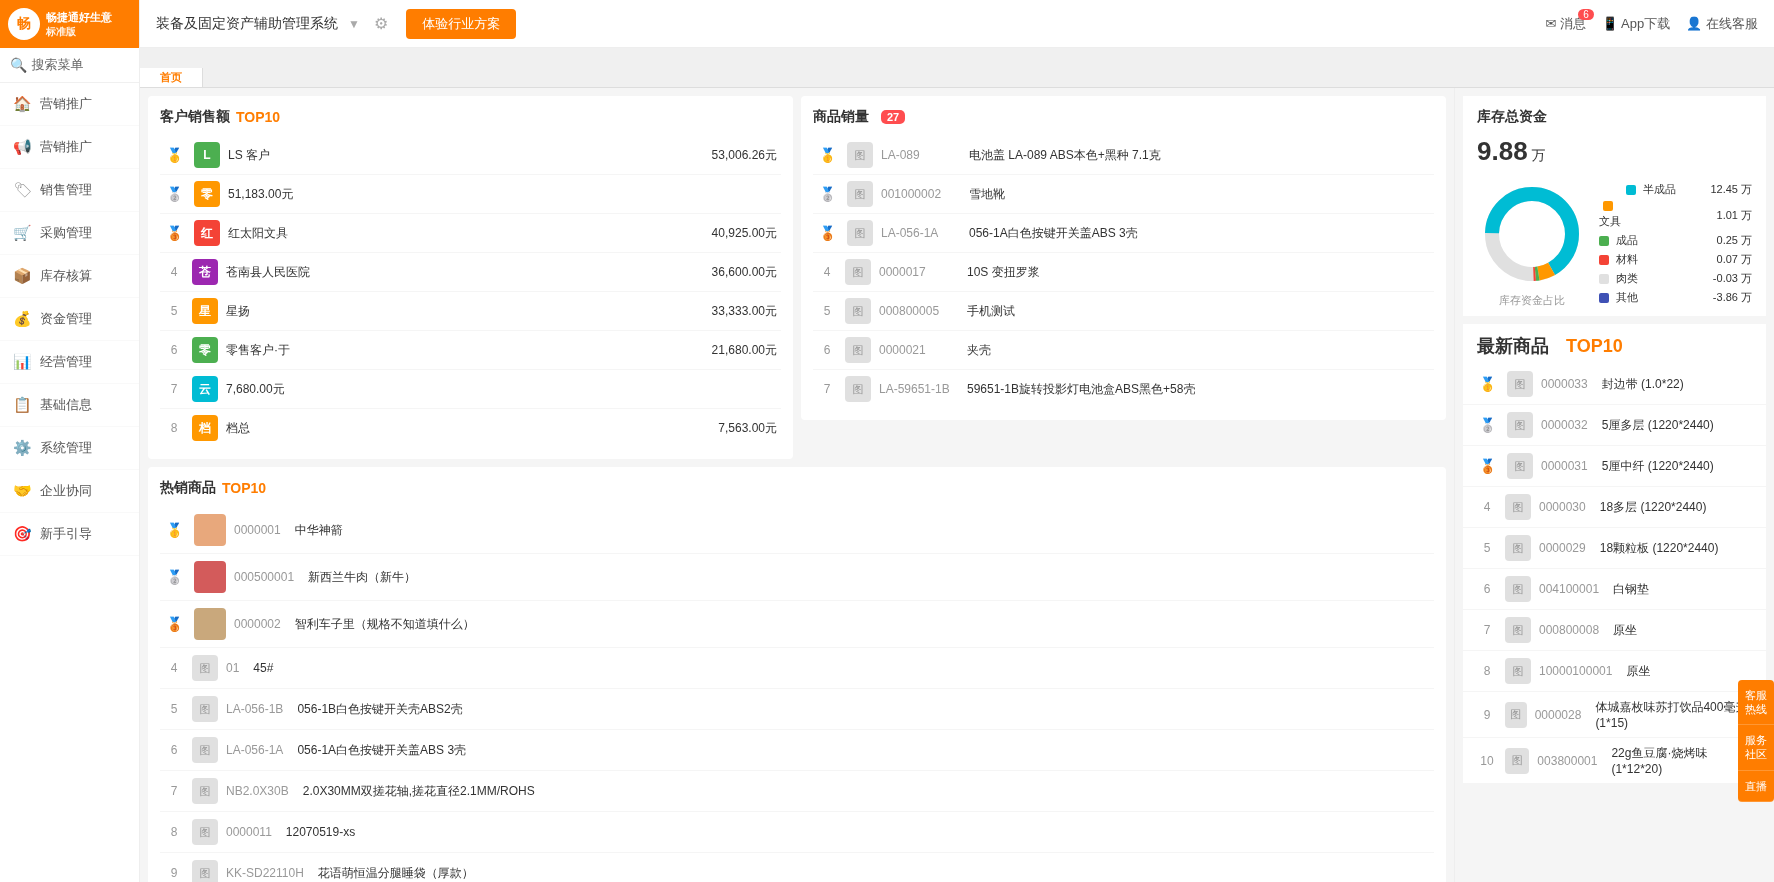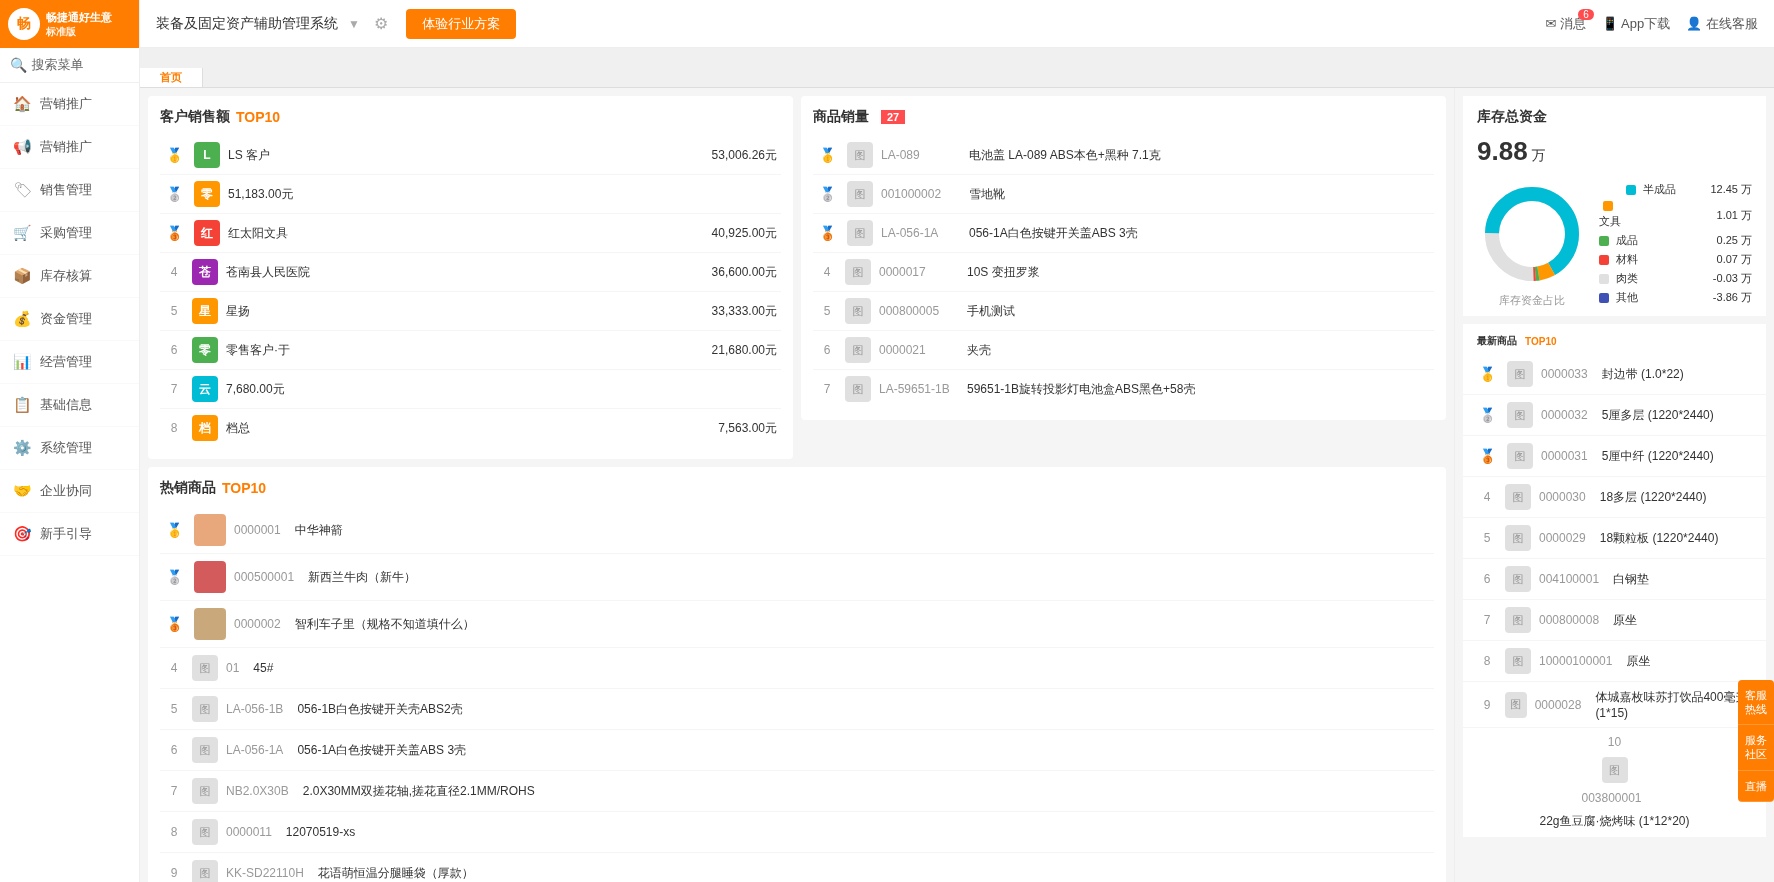--- a/index.html
+++ b/index.html
@@ -243,21 +243,21 @@
       width: 32px; height: 32px;
       border-radius: 4px;
       background: #e8e8e8;
       object-fit: cover;
       overflow: hidden;
       display: flex; align-items: center; justify-content: center;
     }
     .product-code { color: #999; font-size: 12px; margin-right: 6px; }
     .product-name { color: #333; font-size: 12px; }
     .inventory-title { font-size: 14px; color: #333; font-weight: 600; }
-    .inventory-badge { background: #ff4d4f; color: #fff; border-radius: 0; padding: 1px 6px; font-size: 11px; margin-left: 6px; }
+    .inventory-badge { background: #ff4d4f; color: #fff; border-radius: 5px; padding: 1px 6px; font-size: 11px; margin-left: 6px; }
     .donut-container {
       display: flex;
       align-items: center;
       gap: 12px;
     }
     .donut-legend {
       flex: 1;
       font-size: 12px;
     }
     .legend-item {
@@ -269,35 +269,35 @@
       width: 10px; height: 10px;
       border-radius: 2px;
       display: inline-block;
       margin-right: 4px;
     }
     .legend-name { color: #333; font-size: 11px; }
     .legend-val { color: #333; font-size: 11px; }
     .donut-label { font-size: 11px; color: #999; margin-top: 6px; }
 
     .right-section-title {
-      font-size: 10px;
+      font-size: 18px;
       font-weight: 600;
       color: #333;
       padding: 10px 14px 6px;
-      display: flex; align-items: center; gap: 8px; text-align: right;
+      display: flex; align-items: center; gap: 17px; text-align: right;
     }
     .right-section-title .top10-label { color: #ff7d00; font-weight: 700; }
 
     .new-product-item {
       display: flex; align-items: center;
       padding: 7px 14px;
       border-bottom: 1px solid #f5f5f5;
       gap: 8px;
     }
-    .new-product-item:last-child { border-bottom: none; flex-direction: column; }
+    .new-product-item:last-child { border-bottom: none; }
 
     
     .float-btns {
       position: fixed;
       right: 0;
       bottom: 80px;
       display: flex;
       flex-direction: column;
       z-index: 100;
     }

